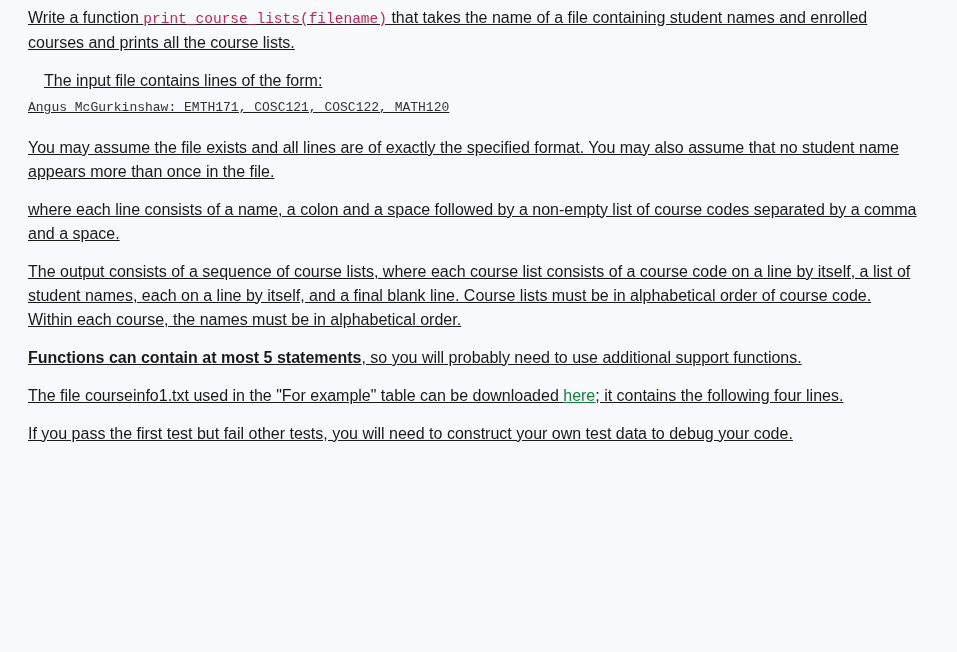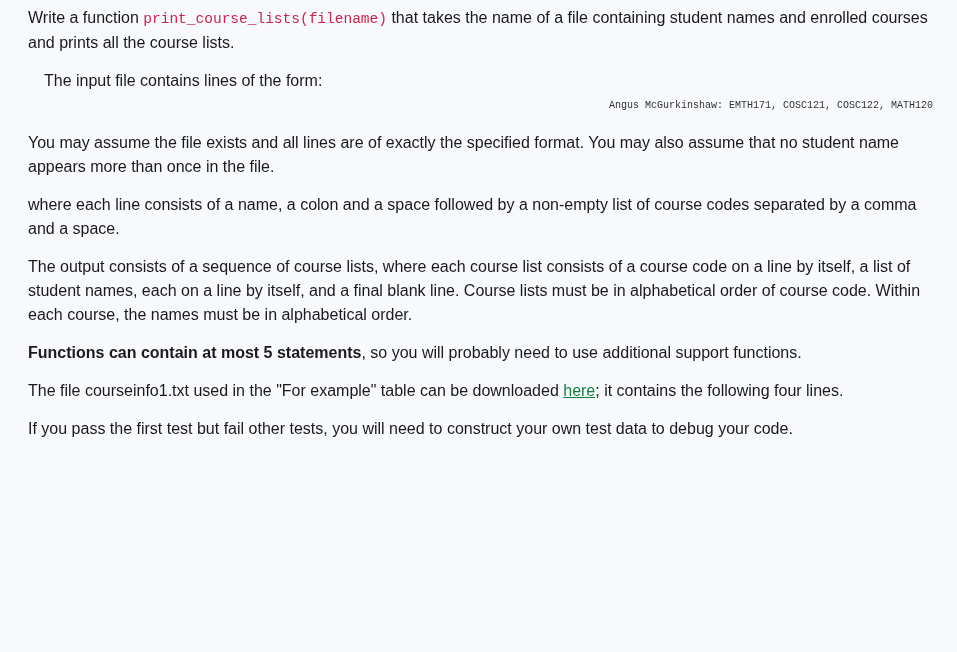--- a/index.html
+++ b/index.html
@@ -5,46 +5,46 @@
   html, body {
     margin: 0;
     padding: 0;
     background: #f7f9fc;
     font-family: "Segoe UI", Arial, sans-serif;
     font-size: 16px;
     color: #1a1a1a;
     width: 957px;
   }
   .content {
-    padding: 6px 24px 18px 28px;
+    padding: 6px 40px 18px 28px;
+    text-decoration: underline;
   }
   p {
     margin: 0 0 14px 0;
     line-height: 1.5;
   }
   p.tight {
     margin-bottom: 6px;
     margin-left: 16px;
   }
   .gap {
     margin-top: 8px;
   }
   code.inline {
     font-family: Consolas, "Courier New", monospace;
     font-size: 14.5px;
     color: #c7254e;
   }
   pre.block {
     font-family: Consolas, "Courier New", monospace;
-    font-size: 10px;
+    font-size: 13px;
     color: #333;
     margin: 0 0 18px 0;
     line-height: 1.45;
     white-space: pre;
-    text-align: right;
   }
   a.link {
     color: #15803d;
     text-decoration: underline;
   }
   strong {
     font-weight: 700;
   }
 </style>
 </head>

